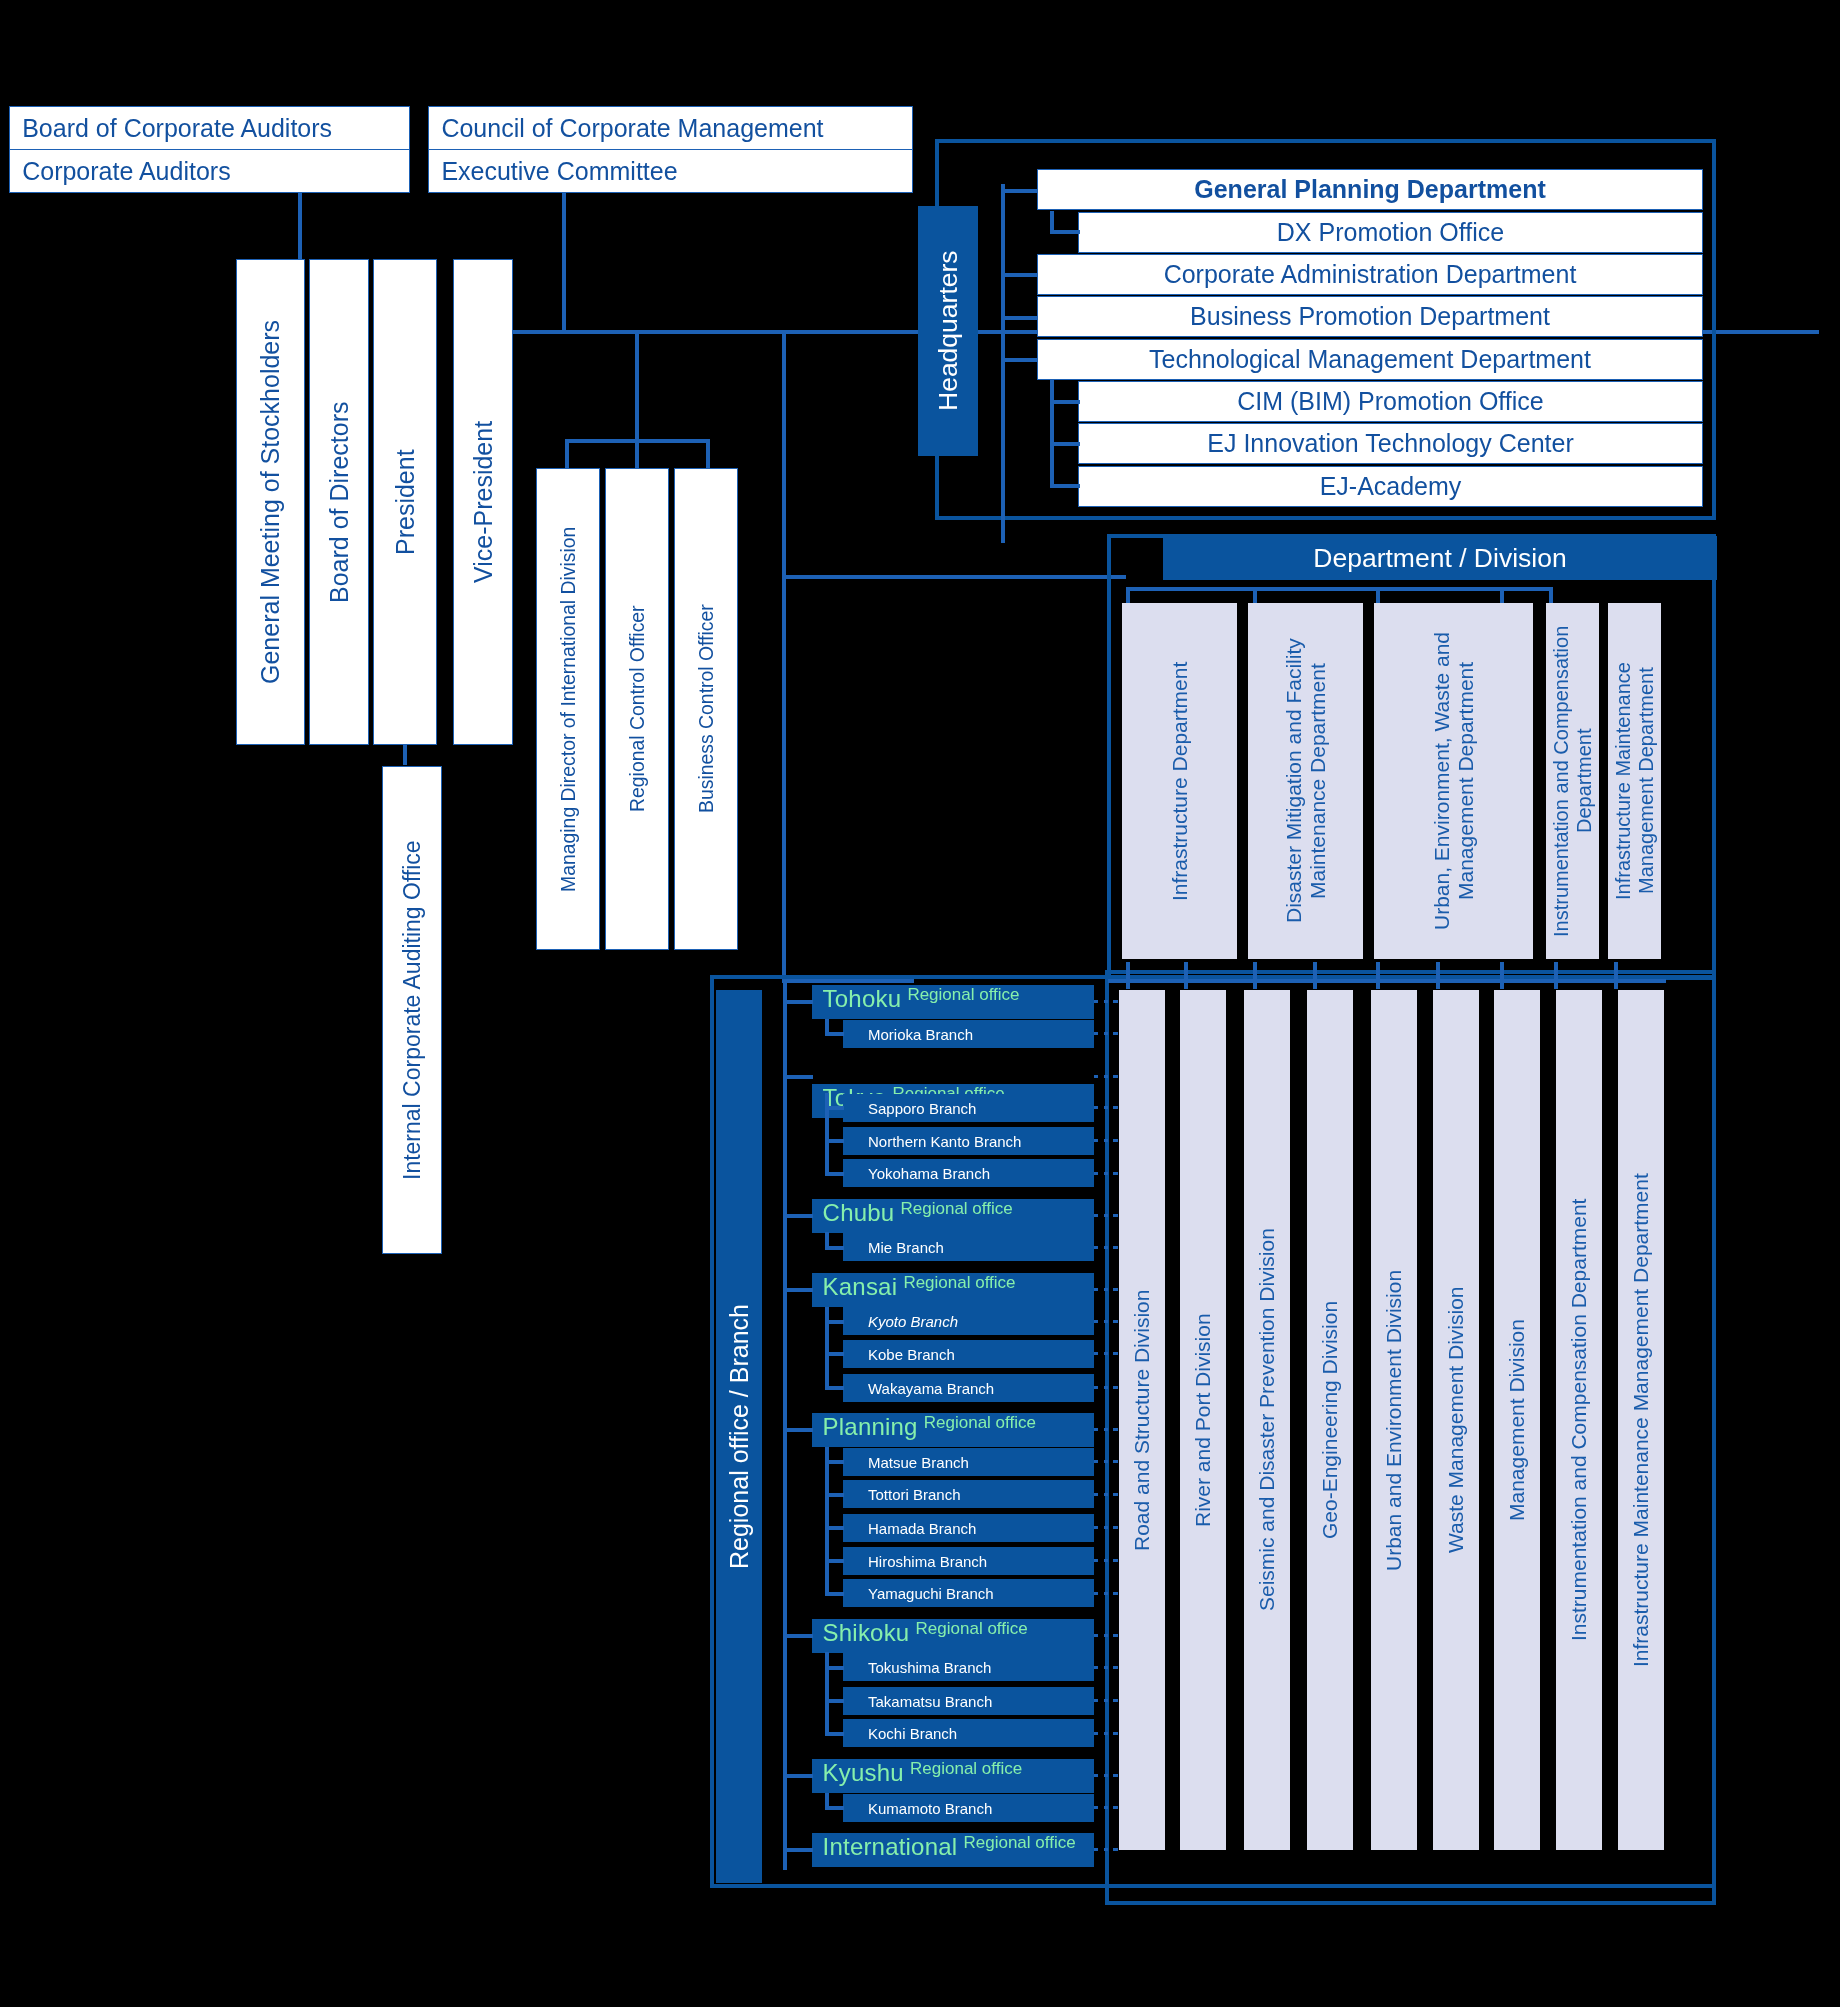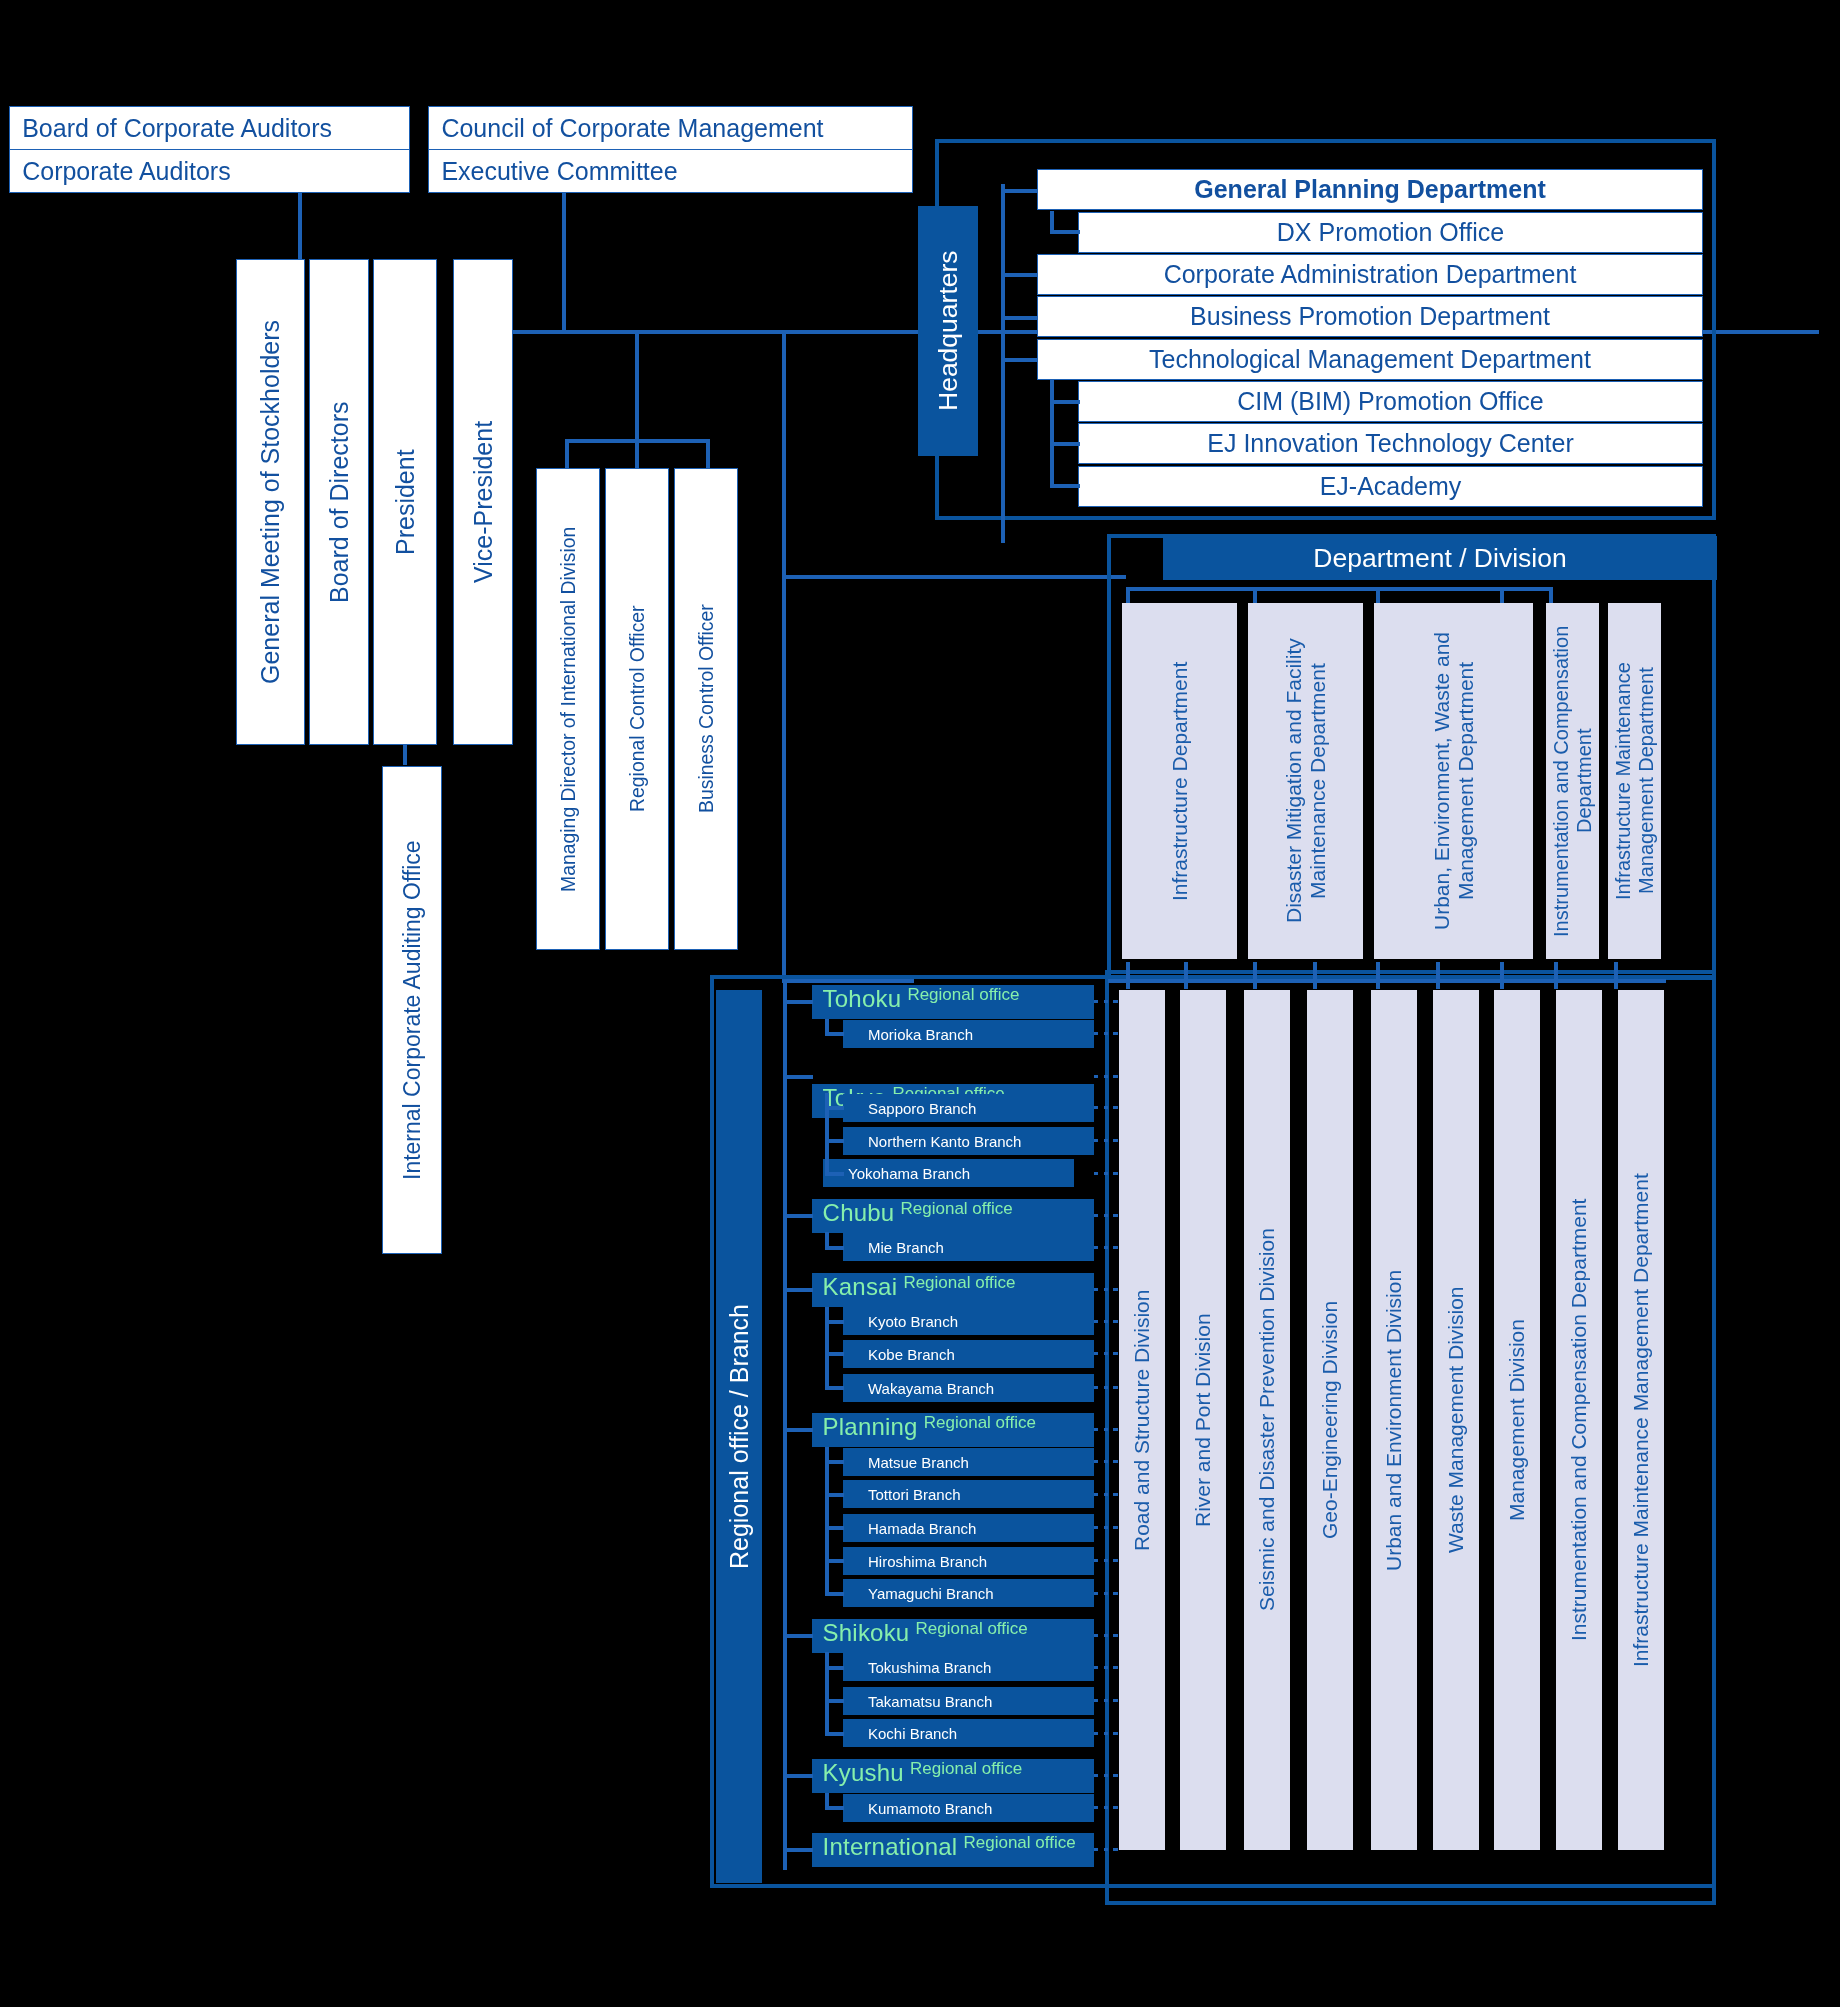--- a/index.html
+++ b/index.html
@@ -257,21 +257,21 @@
     <span class="big">Tokyo</span>
     <span class="sml">Regional office</span>
   </div>
   <div class="ln" style="left:783px;top:1075px;width:30px;height:3.5px;"></div>
   <div class="brbox" style="left:843px;top:1094px;width:251px;height:28px;">
     <span>Sapporo Branch</span>
   </div>
   <div class="brbox" style="left:843px;top:1127px;width:251px;height:28px;">
     <span>Northern Kanto Branch</span>
   </div>
-  <div class="brbox" style="left:823px;top:1159px;width:251px;height:28px;">
+  <div class="brbox" style="left:843px;top:1159px;width:251px;height:28px;">
     <span>Yokohama Branch</span>
   </div>
   <div class="ln" style="left:825px;top:1093px;width:3.5px;height:82px;"></div>
   <div class="ln" style="left:825px;top:1106px;width:19.4px;height:3.5px;"></div>
   <div class="ln" style="left:825px;top:1139px;width:19.4px;height:3.5px;"></div>
   <div class="ln" style="left:825px;top:1172px;width:19.4px;height:3.5px;"></div>
 
   <div class="robox" style="left:812px;top:1199px;width:282px;height:34px;">
     <span class="big">Chubu</span>
     <span class="sml">Regional office</span>
@@ -281,21 +281,21 @@
     <span>Mie Branch</span>
   </div>
   <div class="ln" style="left:825px;top:1232px;width:3.5px;height:17px;"></div>
   <div class="ln" style="left:825px;top:1246px;width:19.4px;height:3.5px;"></div>
 
   <div class="robox" style="left:812px;top:1273px;width:282px;height:34px;">
     <span class="big">Kansai</span>
     <span class="sml">Regional office</span>
   </div>
   <div class="ln" style="left:783px;top:1288px;width:30px;height:3.5px;"></div>
-  <div class="brbox" style="left:843px;top:1307px;width:251px;height:28px;">
+  <div class="brbox" style="left:843px;top:1307px;width:251px;height:28px;font-style:italic;">
     <span>Kyoto Branch</span>
   </div>
   <div class="brbox" style="left:843px;top:1340px;width:251px;height:28px;">
     <span>Kobe Branch</span>
   </div>
   <div class="brbox" style="left:843px;top:1374px;width:251px;height:28px;">
     <span>Wakayama Branch</span>
   </div>
   <div class="ln" style="left:825px;top:1307px;width:3.5px;height:83px;"></div>
   <div class="ln" style="left:825px;top:1320px;width:19.4px;height:3.5px;"></div>

